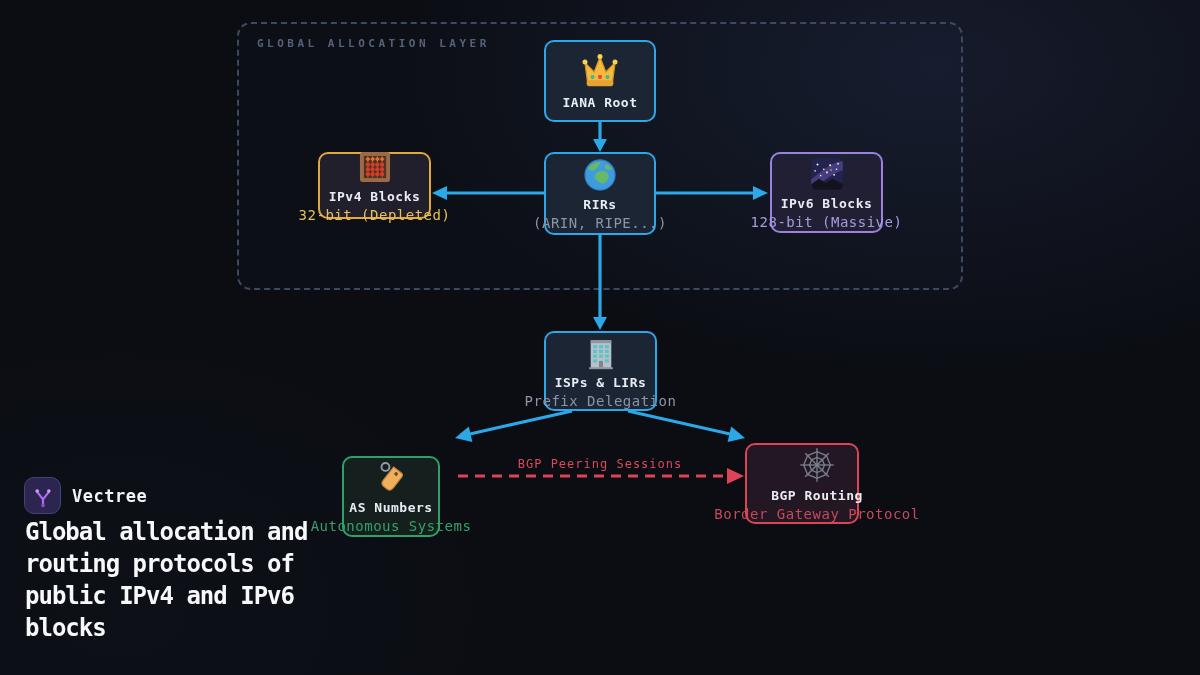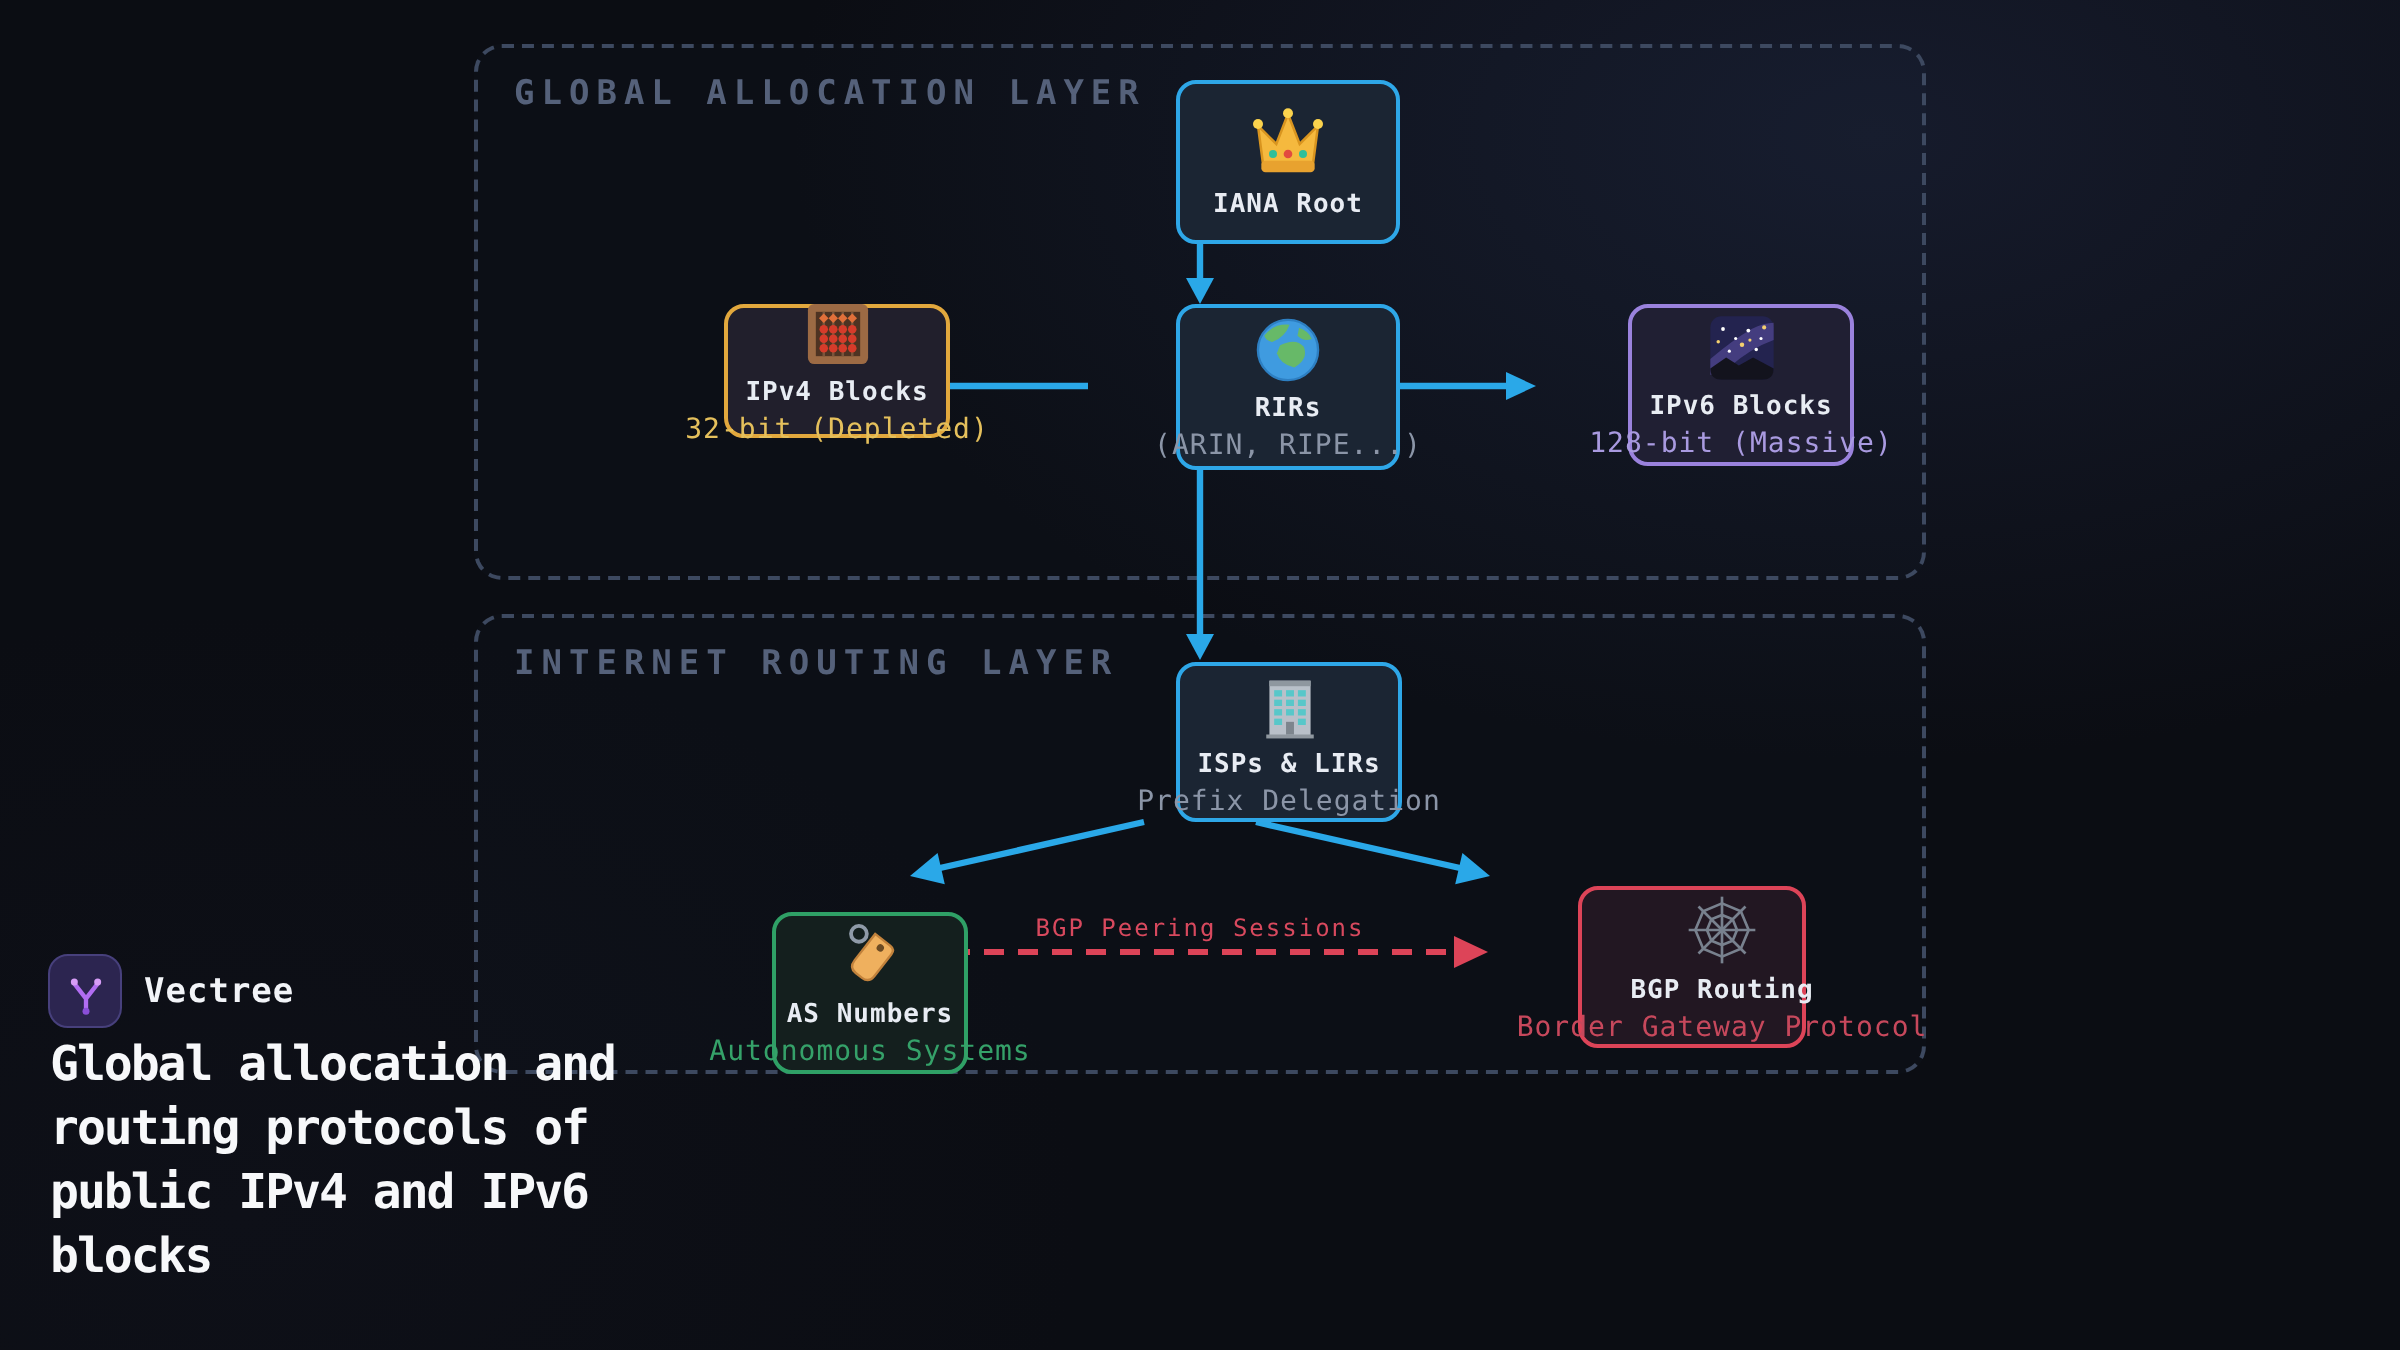--- a/index.html
+++ b/index.html
@@ -18,35 +18,35 @@
 
   
   .layer {
     position:absolute; border:2px dashed #3d4960; border-radius:14px;
     background:rgba(99,125,168,0.025); z-index:1;
   }
   .layer-1 { left:237px; top:22px;  width:726px; height:268px; }
   .layer-2 { left:237px; top:307px; width:726px; height:230px; }
   .layer-label {
     position:absolute; left:18px; top:13px;
-    font-size:17px; font-weight:bold; letter-spacing:3.5px; color:#55617a;text-align:center;
+    font-size:11px; font-weight:bold; letter-spacing:3.5px; color:#55617a;text-align:center;
   }
 
   
   svg.edges { position:absolute; left:0; top:0; z-index:2; }
   .edge-label {
     position:absolute; left:480px; top:457px; width:240px; text-align:center;
     font-size:12px; color:#d8495e; letter-spacing:1px; z-index:2;
   }
 
   
   .node {
     position:absolute; z-index:3; border-radius:10px;
     display:flex; flex-direction:column; align-items:center; justify-content:center;
-    gap:3px; padding:4px 2px;margin-left:44px;
+    gap:3px; padding:4px 2px;
   }
   .node .nicon { line-height:0; }
   .node-title { font-size:13px; font-weight:bold; color:#e8ecf3; letter-spacing:0.5px; white-space:nowrap; }
   .node-sub   { font-size:14px; letter-spacing:0.5px; white-space:nowrap; }
 
   .n-blue   { border:2px solid #2ea7e8; background:#1b2533; }
   .n-yellow { border:2px solid #e2a83d; background:#211f2c; }
   .n-purple { border:2px solid #9a82dd; background:#201f33; }
   .n-green  { border:2px solid #2fa066; background:#141f1e; }
   .n-red    { border:2px solid #dd4458; background:#221722; }
@@ -83,23 +83,20 @@
     font-size:14px; color:#6f7889; letter-spacing:0.5px;
   }
 </style>
 </head>
 <body>
 
 <div class="canvas">
 
   <div class="layer layer-1">
     <div class="layer-label">GLOBAL ALLOCATION LAYER</div>
-  </div>
-  <div class="layer layer-2">
-    <div class="layer-label">INTERNET ROUTING LAYER</div>
   </div>
 
   <svg class="edges" width="1200" height="675">
     <g stroke="#2aa8e8" stroke-width="3.2" fill="#2aa8e8">
       <line x1="600" y1="122" x2="600" y2="140"></line>
       <polygon points="593,139 607,139 600,152" stroke="none"></polygon>
       <line x1="544" y1="193" x2="446" y2="193"></line>
       <polygon points="447,186 447,200 432,193" stroke="none"></polygon>
       <line x1="656" y1="193" x2="754" y2="193"></line>
       <polygon points="753,186 753,200 768,193" stroke="none"></polygon>

